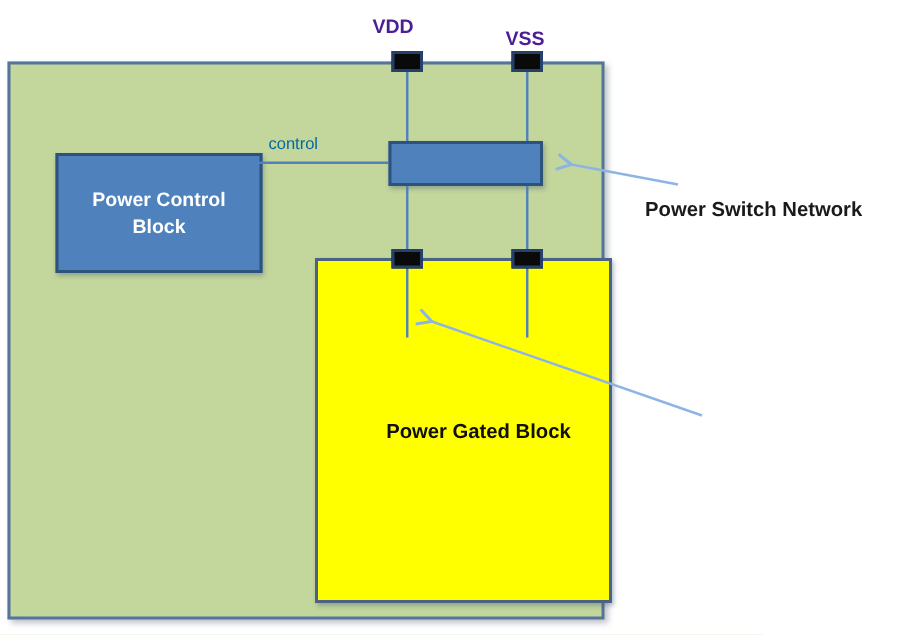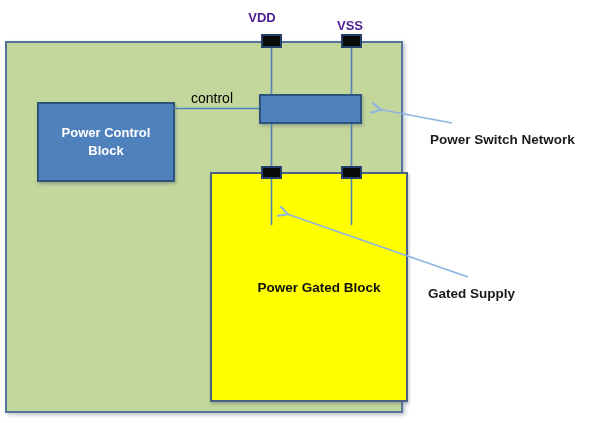--- a/index.html
+++ b/index.html
@@ -54,21 +54,21 @@
   .pin.gate{top:166px;height:9px;}
   .pin.x-vdd{left:261px;}
   .pin.x-vss{left:341px;}
   
   svg.wires{position:absolute;left:0;top:0;z-index:3;pointer-events:none;}
   
   .t{position:absolute;color:#4c1d95;white-space:nowrap;z-index:5;}
   .t.rail{width:40px;text-align:center;font-size:13px;font-weight:700;}
   .vdd{left:242px;top:10px;}
   .vss{left:330px;top:18px;}
-  .ctl{left:179px;top:90px;font-size:14px;font-weight:400;color:#000000;margin-left:12px;}
+  .ctl{left:179px;top:90px;font-size:11px;font-weight:400;color:#0369a1;}
   .ann{font-size:13.5px;font-weight:700;color:#1a1a1a;}
   .psn-ann{left:430px;top:132px;}
   .gs-ann{left:428px;top:286px;}
 </style>
 </head>
 <body>
 
 <div class="canvas">
 
   <div class="chip"></div>
@@ -103,15 +103,14 @@
 
   <div class="pin top x-vdd"></div>
   <div class="pin top x-vss"></div>
   <div class="pin gate x-vdd"></div>
   <div class="pin gate x-vss"></div>
 
   <div class="t rail vdd">VDD</div>
   <div class="t rail vss">VSS</div>
   <div class="t ctl">control</div>
   <div class="t ann psn-ann">Power Switch Network</div>
-  <div class="t ann gs-ann">Gated Supply</div>
 
 </div>
 
 </body></html>

